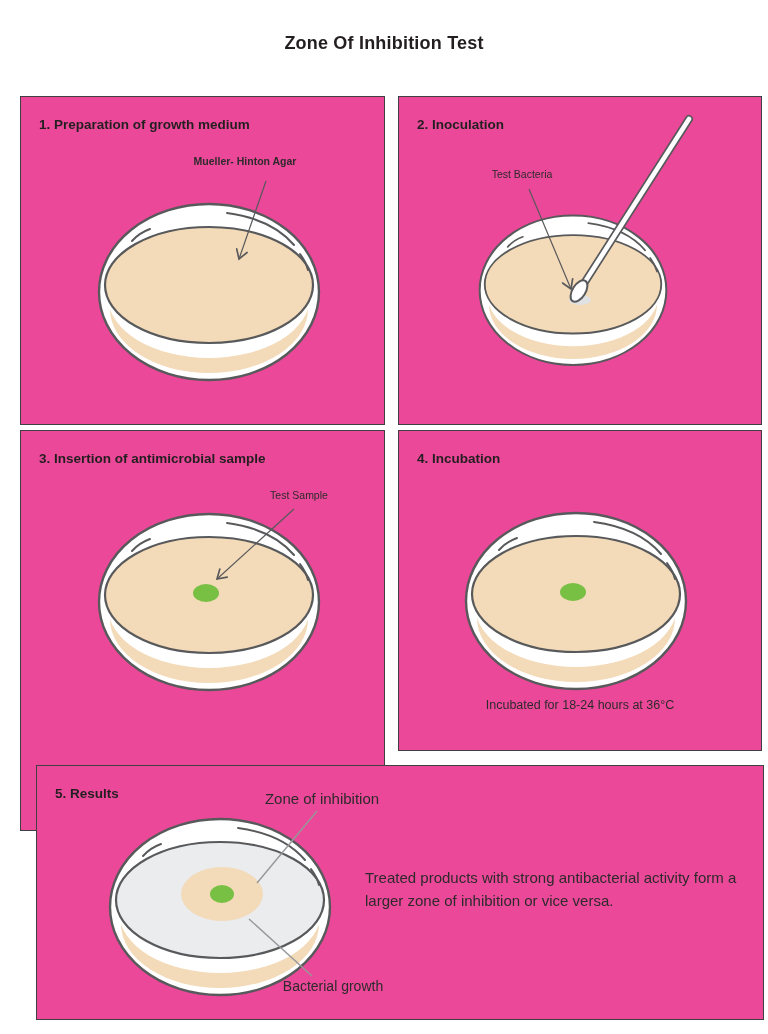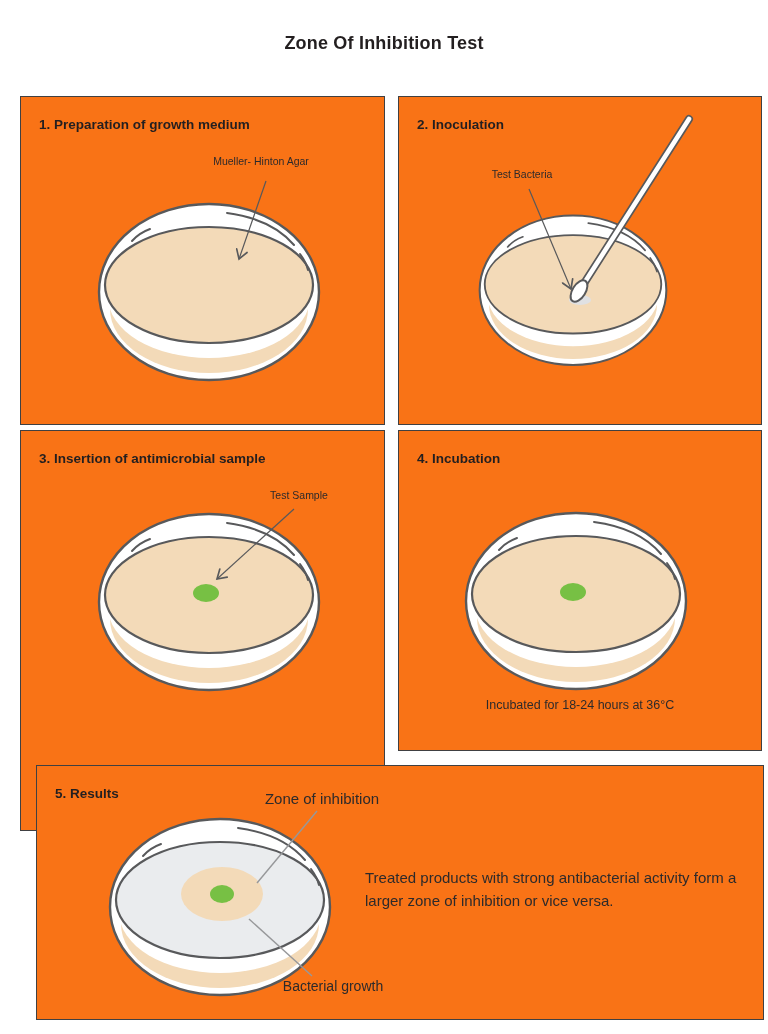--- a/index.html
+++ b/index.html
@@ -5,21 +5,21 @@
   html,body{margin:0;padding:0;}
   body{
     width:768px;height:1034px;background:#fff;position:relative;overflow:hidden;
     font-family:"Liberation Sans",sans-serif;color:var(--text,#231f20);
   }
   .title{
     position:absolute;top:33px;left:0;width:768px;margin:0;text-align:center;
     font-size:18px;font-weight:700;letter-spacing:.2px;
   }
   .panel{
-    position:absolute;background:#f97316;box-sizing:border-box;
+    position:absolute;background:#ec4899;box-sizing:border-box;
     border:1.5px solid var(--panel-border,#404042);
   }
   .heading{position:absolute;left:18px;top:20px;font-size:13.5px;font-weight:700;white-space:nowrap;}
   .note{position:absolute;font-size:10.5px;line-height:1.25;text-align:center;color:#2d2a2b;}
   .caption{position:absolute;font-size:12.5px;text-align:center;color:#2d2a2b;}
   .desc{position:absolute;font-size:15px;line-height:1.5;color:#2d2a2b;}
   svg{position:absolute;display:block;}
   .overlay{left:0;top:0;pointer-events:none;}
   
   .glass{fill:#fff;stroke:var(--outline,#58595b);stroke-width:2.4;}
@@ -40,21 +40,21 @@
 </style>
 </head>
 <body>
 
 <div class="canvas">
 
   <h1 class="title">Zone Of Inhibition Test</h1>
 
   <section class="panel" style="left:20px;top:96px;width:365px;height:329px;">
     <div class="heading">1. Preparation of growth medium</div>
-    <div class="note" style="left:180px;top:58px;width:120px;">Mueller- Hinton Agar</div>
+    <div class="note" style="left:164px;top:58px;width:120px;font-weight:bold;">Mueller- Hinton Agar</div>
     <svg class="dish" style="left:73px;top:104px;" width="230" height="185" viewBox="0 0 230 185">
       <ellipse class="glass" cx="115" cy="91" rx="110" ry="88"></ellipse>
       <ellipse class="agar-side" cx="115" cy="108" rx="99" ry="64"></ellipse>
       <ellipse class="cover" cx="115" cy="96" rx="101" ry="61"></ellipse>
       <ellipse class="surface agar" cx="115" cy="84" rx="104" ry="58"></ellipse>
       <path class="hl" d="M 38 40 q 7 -8 18 -12"></path>
       <path class="hl" d="M 133 12 q 45 6 67 32"></path>
       <path class="hl" d="M 206 53 q 6 8 8 16"></path>
     </svg>
     <svg class="overlay" width="362" height="326" viewBox="0 0 362 326">

